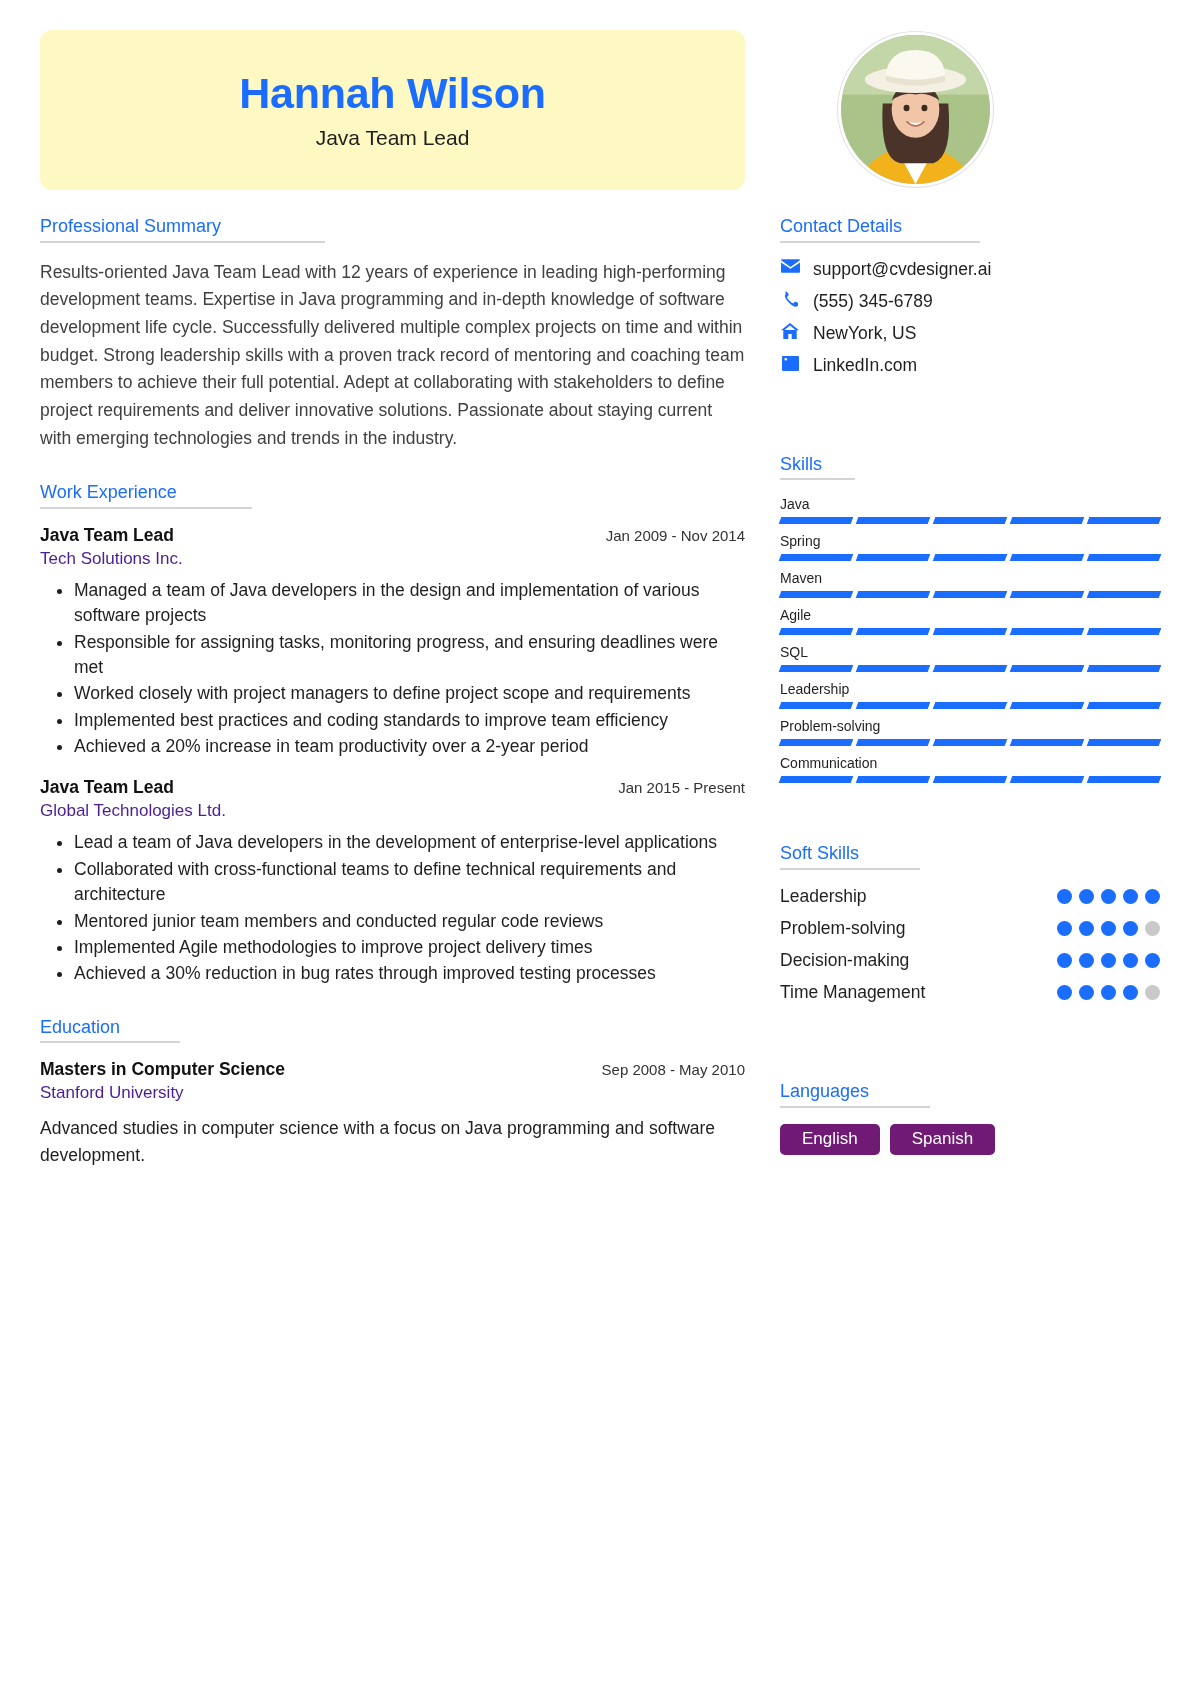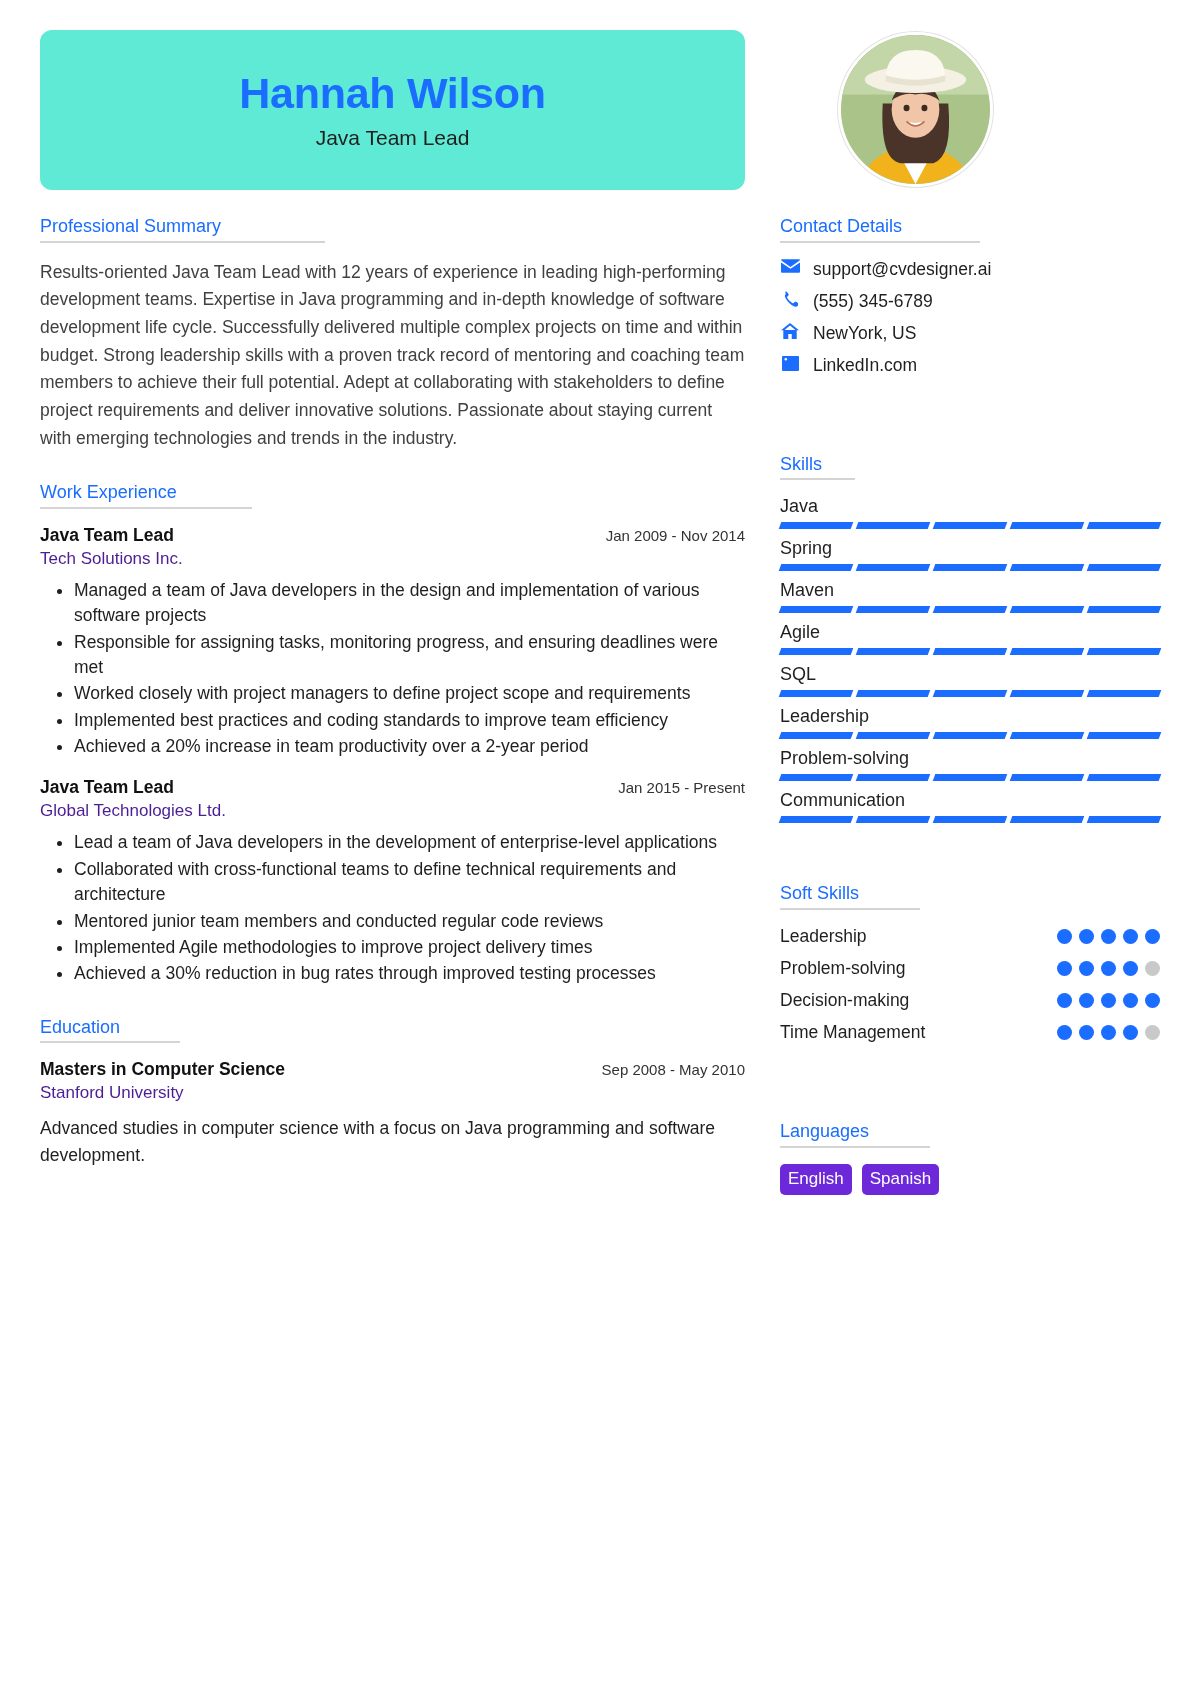--- a/index.html
+++ b/index.html
@@ -22,21 +22,21 @@
   
   .header-row {
     display: flex;
     align-items: flex-start;
     padding: 30px 120px 0 40px;
     gap: 0;
   }
   .name-card {
     width: 705px;
     height: 160px;
-    background: #5eead4;
+    background: #fef9c3;
     border-radius: 12px;
     display: flex;
     flex-direction: column;
     align-items: center;
     justify-content: center;
   }
   .name {
     font-size: 43px;
     font-weight: 700;
     color: #1a6dff;
@@ -158,21 +158,21 @@
     align-items: center;
     justify-content: center;
     color: #1a6dff;
     flex: 0 0 20px;
   }
   .ci-icon svg { display: block; fill: #1a6dff; }
 
   
   .skill-row { margin-bottom: 9px; }
   .skill-name {
-    font-size: 18px;
+    font-size: 14px;
     color: #1f1f1f;
     margin-bottom: 5px;
   }
   .skill-bar {
     display: flex;
     gap: 5px;
     height: 7px;
   }
   .seg {
     flex: 1 1 0;
@@ -193,24 +193,24 @@
   .dot {
     width: 15px; height: 15px;
     border-radius: 50%;
     background: #1a6dff;
   }
   .dot.off { background: #c9c9c9; }
 
   
   .lang-wrap { display: flex; flex-wrap: wrap; gap: 10px; margin-top: 4px; }
   .lang-chip {
-    background: #6d28d9;
+    background: #701a75;
     color: #ffffff;
     font-size: 17px;
-    padding: 6px 8px 7px;
+    padding: 6px 22px 7px;
     border-radius: 5px;
     line-height: 1.1;
   }
   .spacer-48 { height: 48px; }
   .spacer-30 { height: 30px; }
 </style>
 </head>
 <body>
 
 <div class="page">

